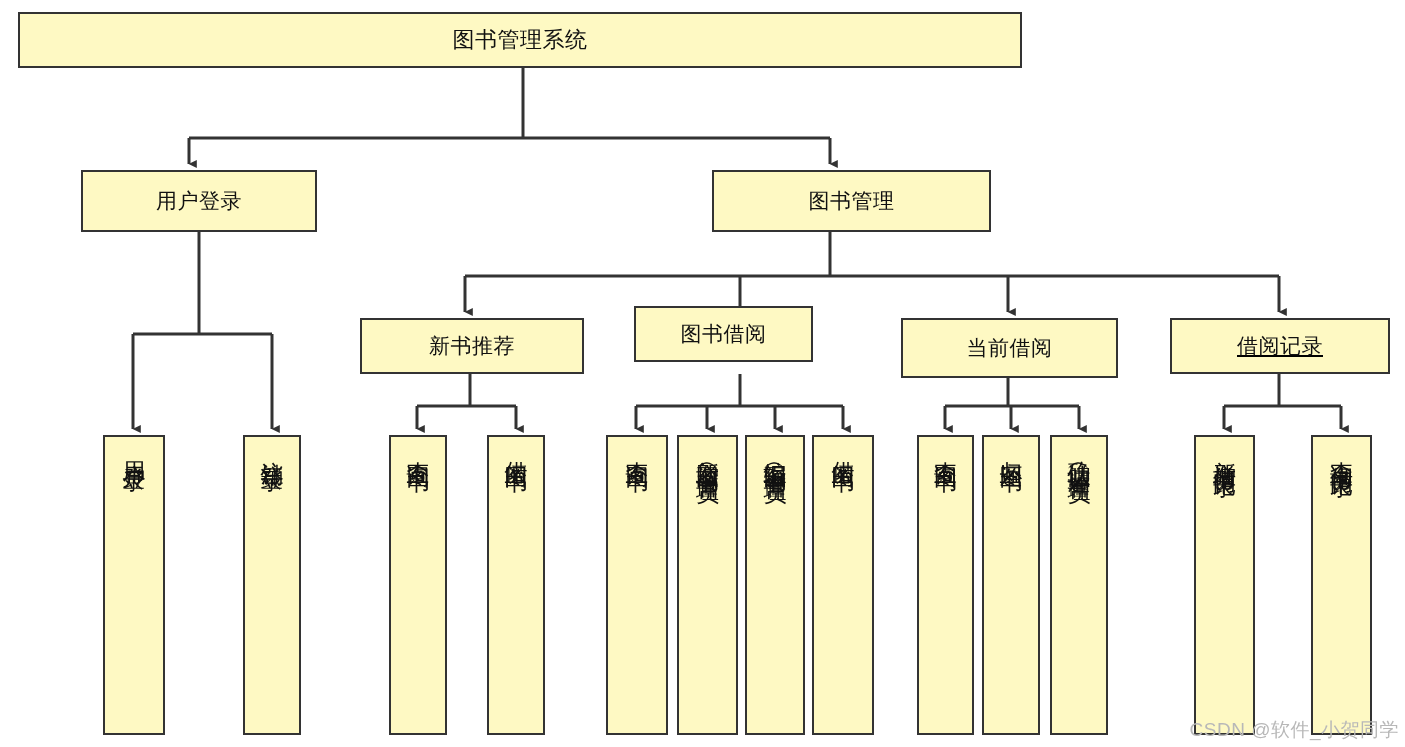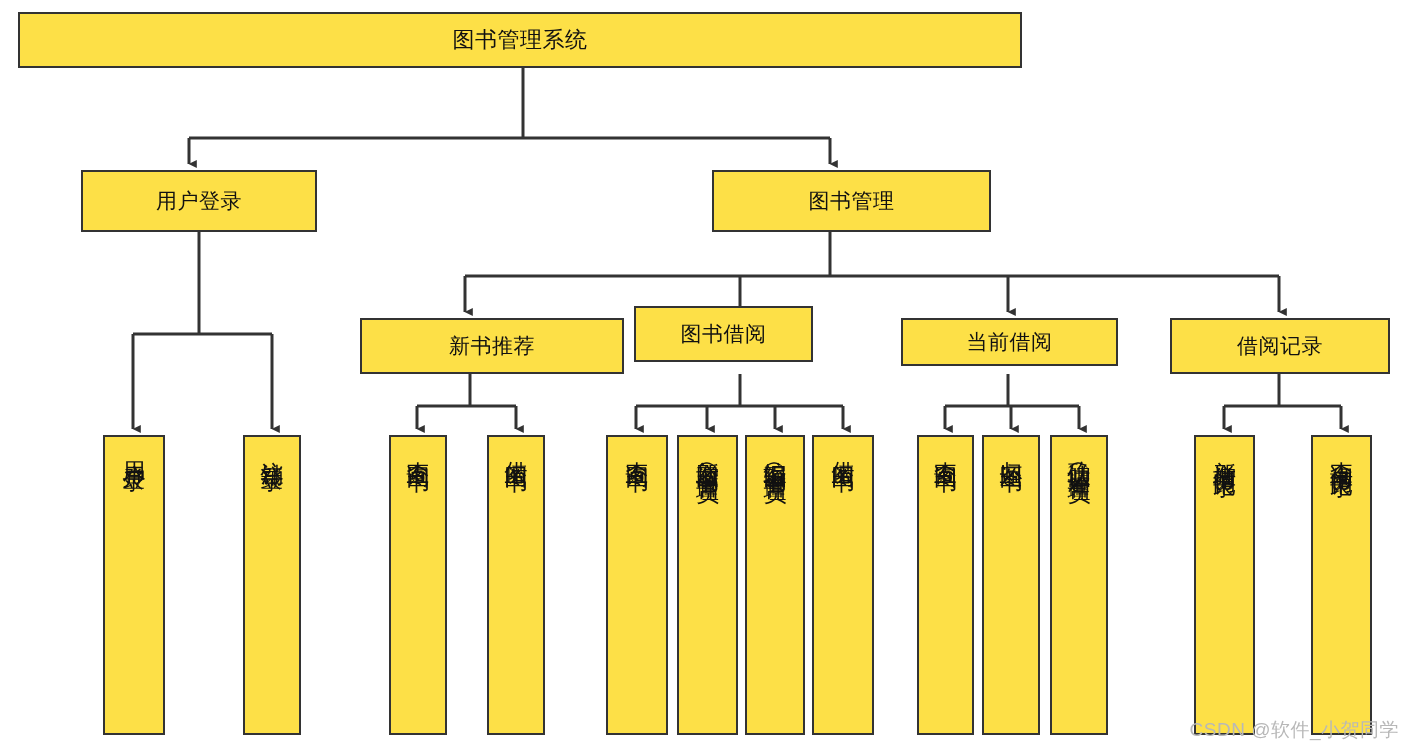--- a/index.html
+++ b/index.html
@@ -23,21 +23,21 @@
     position: absolute;
     left: 0;
     top: 0;
     width: 1405px;
     height: 747px;
     pointer-events: none;
   }
   .node {
     position: absolute;
     box-sizing: border-box;
-    background: #fde047;
+    background: #fef9c3;
     border: 2.5px solid #333333;
     display: flex;
     align-items: center;
     justify-content: center;
     color: #000000;
   }
   .node-label {
     font-size: 21px;
     line-height: 1.15;
     letter-spacing: 0.5px;
@@ -131,30 +131,30 @@
     <span class="node-label">图书管理系统</span>
   </div>
 
   <div class="node" style="left:81px; top:170px; width:236px; height:62px;">
     <span class="node-label">用户登录</span>
   </div>
   <div class="node" style="left:712px; top:170px; width:279px; height:62px;">
     <span class="node-label">图书管理</span>
   </div>
 
-  <div class="node" style="left:360px; top:318px; width:264px; height:56px;text-align:right;">
+  <div class="node" style="left:360px; top:318px; width:224px; height:56px;text-align:right;">
     <span class="node-label">新书推荐</span>
   </div>
   <div class="node" style="left:634px; top:306px; width:179px; height:56px;">
     <span class="node-label">图书借阅</span>
   </div>
-  <div class="node" style="left:901px; top:318px; width:217px; height:48px;">
+  <div class="node" style="left:901px; top:318px; width:217px; height:60px;">
     <span class="node-label">当前借阅</span>
   </div>
-  <div class="node" style="left:1170px; top:318px; width:220px; height:56px;">
+  <div class="node" style="left:1170px; top:318px; width:220px; height:56px;text-decoration:underline;">
     <span class="node-label">借阅记录</span>
   </div>
 
   <div class="node leaf" style="left:103px; top:435px; width:62px; height:300px;">
     <span class="node-label">用户登录</span>
   </div>
   <div class="node leaf" style="left:243px; top:435px; width:58px; height:300px;">
     <span class="node-label">注销登录</span>
   </div>
 

